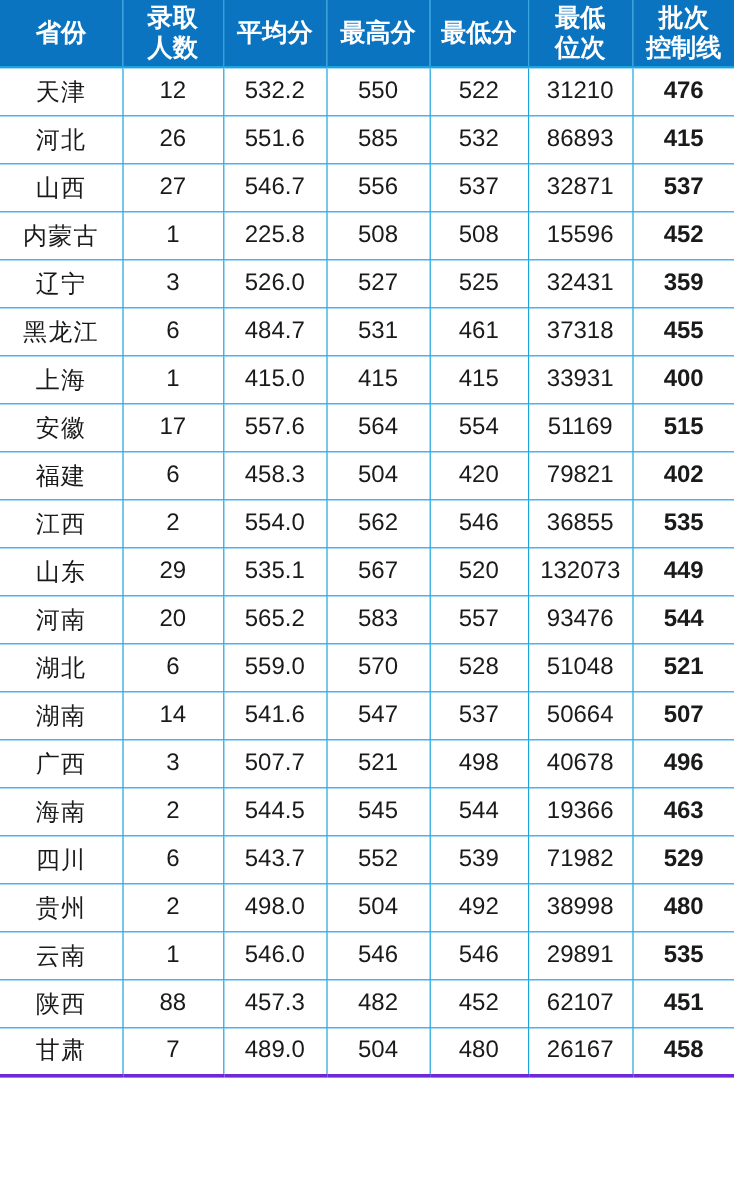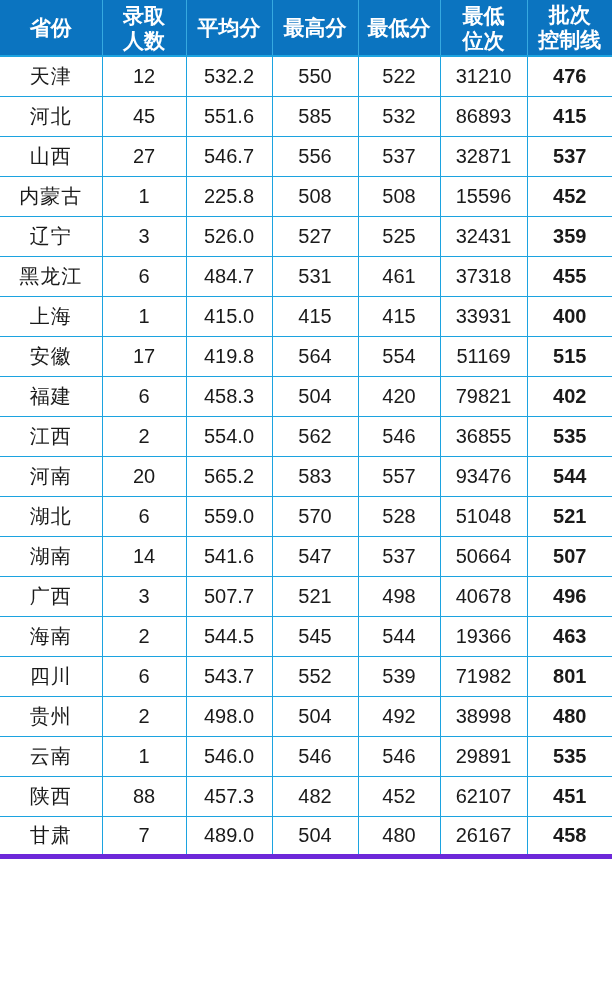--- a/index.html
+++ b/index.html
@@ -67,21 +67,21 @@
     text-align: center;
     vertical-align: middle;
     border-right: 1px solid #1CA3E0;
     border-bottom: 1px solid #1CA3E0;
     box-sizing: border-box;
     padding: 0 2px;
     white-space: nowrap;
     background: #ffffff;
   }
   tbody td:last-child { border-right: none; font-weight: bold; }
-  tbody tr:last-child td { border-bottom: 5px solid #6d28d9; }
+  tbody tr:last-child td { border-bottom: 3px solid #6d28d9; }
 
   tbody td.prov {
     letter-spacing: 1px;
   }
 </style>
 </head>
 <body>
 
 <div class="table-wrap">
   <table class="score-table">
@@ -127,21 +127,21 @@
           <td class="prov">天津</td>
           <td>12</td>
           <td>532.2</td>
           <td>550</td>
           <td>522</td>
           <td>31210</td>
           <td>476</td>
         </tr>
         <tr>
           <td class="prov">河北</td>
-          <td>45</td>
+          <td>26</td>
           <td>551.6</td>
           <td>585</td>
           <td>532</td>
           <td>86893</td>
           <td>415</td>
         </tr>
         <tr>
           <td class="prov">山西</td>
           <td>27</td>
           <td>546.7</td>
@@ -182,21 +182,21 @@
           <td>1</td>
           <td>415.0</td>
           <td>415</td>
           <td>415</td>
           <td>33931</td>
           <td>400</td>
         </tr>
         <tr>
           <td class="prov">安徽</td>
           <td>17</td>
-          <td>419.8</td>
+          <td>557.6</td>
           <td>564</td>
           <td>554</td>
           <td>51169</td>
           <td>515</td>
         </tr>
         <tr>
           <td class="prov">福建</td>
           <td>6</td>
           <td>458.3</td>
           <td>504</td>
@@ -207,20 +207,29 @@
         <tr>
           <td class="prov">江西</td>
           <td>2</td>
           <td>554.0</td>
           <td>562</td>
           <td>546</td>
           <td>36855</td>
           <td>535</td>
         </tr>
         <tr>
+          <td class="prov">山东</td>
+          <td>29</td>
+          <td>535.1</td>
+          <td>567</td>
+          <td>520</td>
+          <td>132073</td>
+          <td>449</td>
+        </tr>
+        <tr>
           <td class="prov">河南</td>
           <td>20</td>
           <td>565.2</td>
           <td>583</td>
           <td>557</td>
           <td>93476</td>
           <td>544</td>
         </tr>
         <tr>
           <td class="prov">湖北</td>
@@ -258,21 +267,21 @@
           <td>19366</td>
           <td>463</td>
         </tr>
         <tr>
           <td class="prov">四川</td>
           <td>6</td>
           <td>543.7</td>
           <td>552</td>
           <td>539</td>
           <td>71982</td>
-          <td>801</td>
+          <td>529</td>
         </tr>
         <tr>
           <td class="prov">贵州</td>
           <td>2</td>
           <td>498.0</td>
           <td>504</td>
           <td>492</td>
           <td>38998</td>
           <td>480</td>
         </tr>

